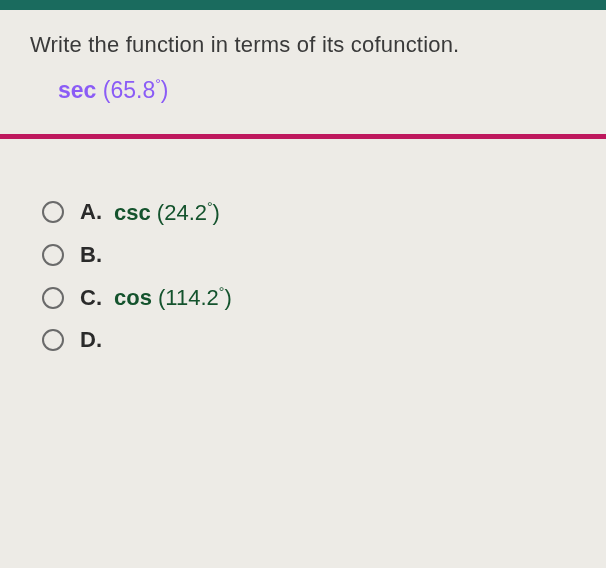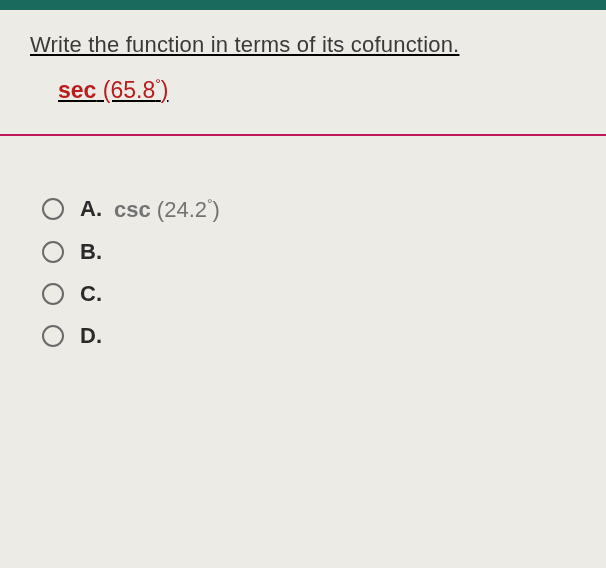--- a/index.html
+++ b/index.html
@@ -21,32 +21,31 @@
     }
     .panel {
       background: #edebe6;
       margin: 0;
       width: 100%;
       height: 558px;
       padding: 0;
     }
     .question-area {
       padding: 22px 30px 30px 30px;
-      border-bottom: 2px solid #be185d;
-      text-decoration: underline;
+      border-bottom: 5px solid #be185d;
     }
     .prompt {
       font-size: 22px;
       color: #3a3a3a;
       margin-bottom: 18px;
       letter-spacing: 0.2px;
     }
     .expression {
       font-size: 23px;
-      color: #b91c1c;
+      color: #8b5cf6;
       padding-left: 28px;
       font-weight: bold;
     }
     .expression .func {
       font-weight: bold;
     }
     .expression .arg {
       font-weight: normal;
     }
     .deg {
@@ -73,21 +72,21 @@
       background: #edebe6;
     }
     .opt-letter {
       font-size: 22px;
       font-weight: bold;
       color: #2a2a2a;
       width: 34px;
     }
     .opt-value {
       font-size: 22px;
-      color: #737373;
+      color: #14532d;
     }
     .opt-value .f {
       font-weight: bold;
     }
     .opt-value .a {
       font-weight: normal;
     }
   </style>
 </head>
 <body>
@@ -114,20 +113,23 @@
     </div>
 
     <div class="option">
       <div class="radio"></div>
       <div class="opt-letter">B.</div>
     </div>
 
     <div class="option">
       <div class="radio"></div>
       <div class="opt-letter">C.</div>
+      <div class="opt-value">
+        <span class="f">cos</span><span class="a"> (114.2</span><span class="deg">°</span><span class="a">)</span>
+      </div>
     </div>
 
     <div class="option">
       <div class="radio"></div>
       <div class="opt-letter">D.</div>
     </div>
 
   </div>
 
 </div>

